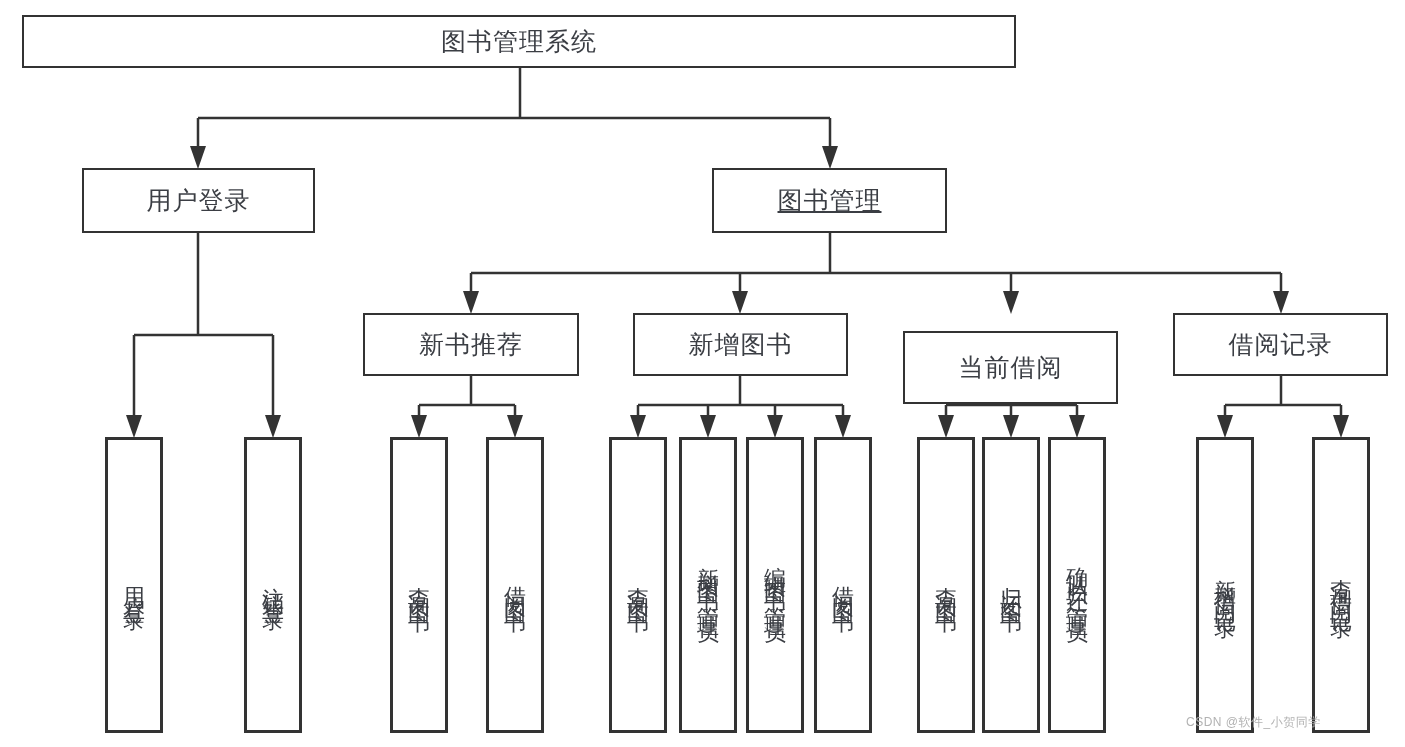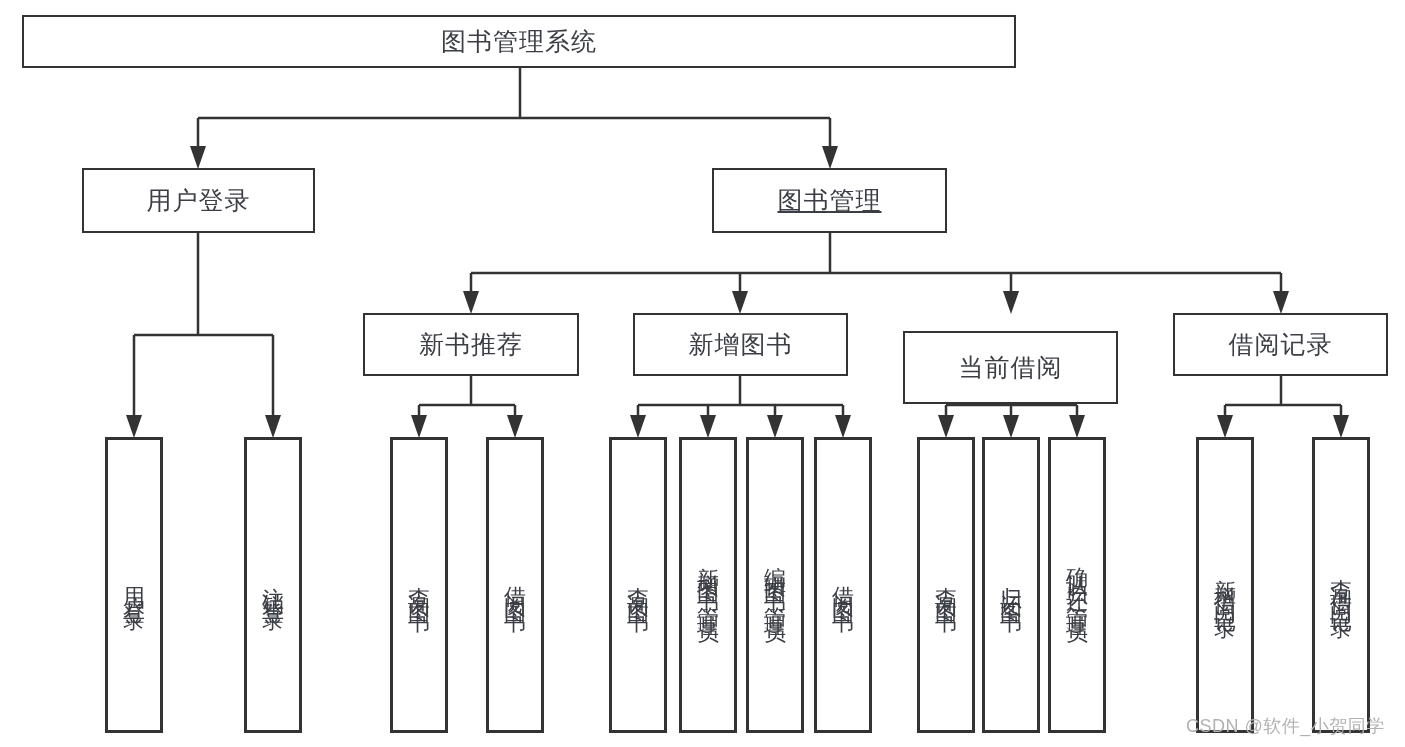--- a/index.html
+++ b/index.html
@@ -63,21 +63,21 @@
   .pos-f8  { left: 814px; }
   .pos-f9  { left: 917px; }
   .pos-f10 { left: 982px; }
   .pos-f11 { left: 1048px; }
   .pos-f12 { left: 1196px; }
   .pos-f13 { left: 1312px; }
 
   .watermark {
     position: absolute;
     left: 1186px; top: 714px;
-    font-size: 18px;
+    font-size: 12px;
     color: var(--watermark-color);
     letter-spacing: 0.5px;
     white-space: nowrap;
     z-index: 10;
   }
 </style>
 </head>
 <body>
 
 <div class="stage">

